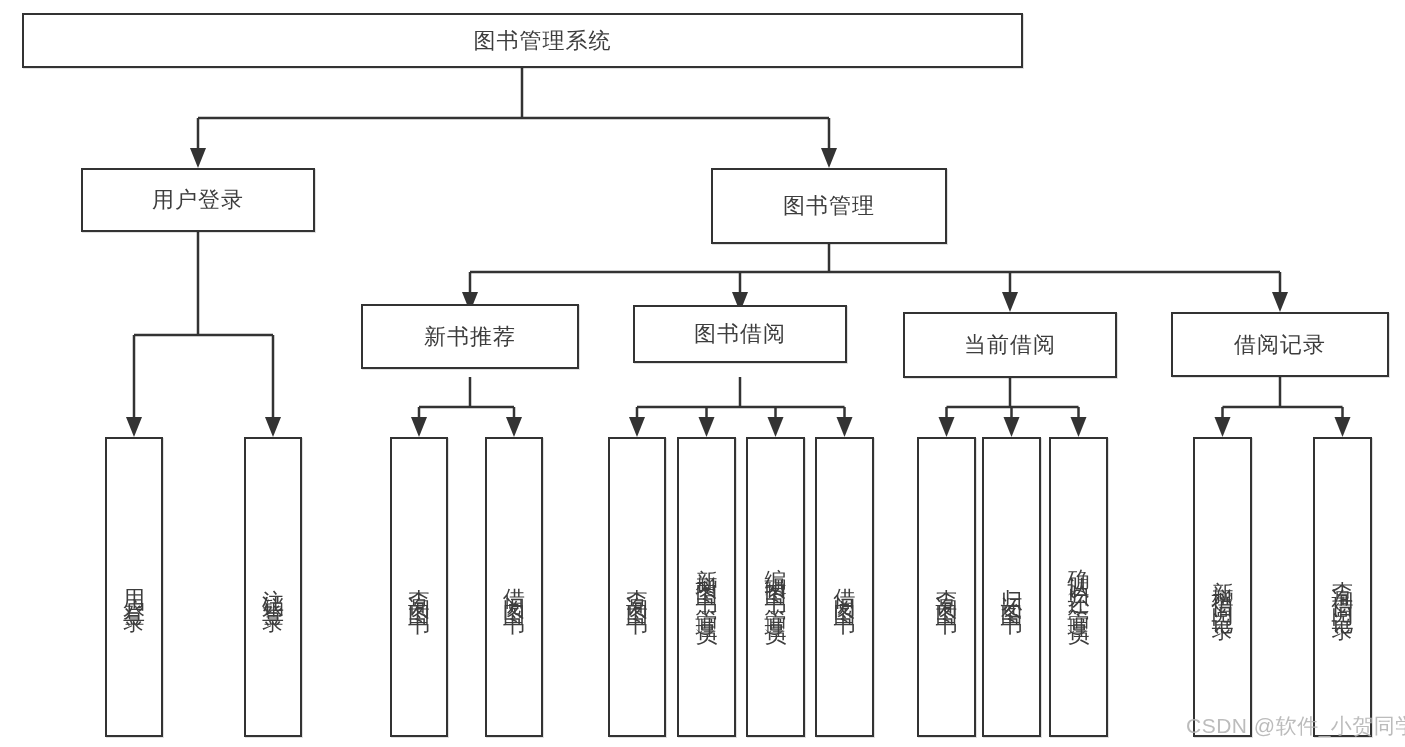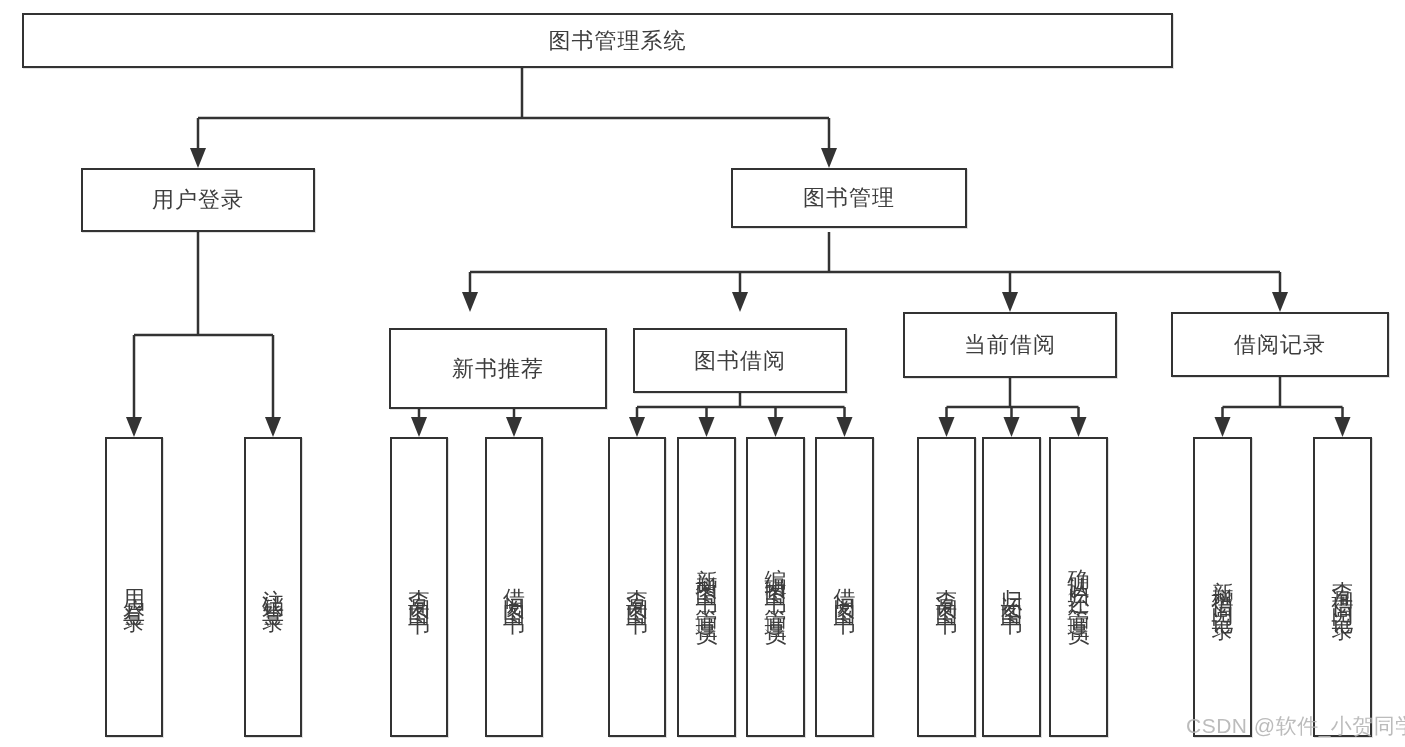--- a/index.html
+++ b/index.html
@@ -25,25 +25,25 @@
   .hnode{white-space:nowrap;}
   .vnode .vtext{
     writing-mode:vertical-lr;
     text-orientation:mixed;
     letter-spacing:8px;
     line-height:1;
     font-size:22px;
     color:#3d3d3d;
   }
   
-  .n-root   {left:22px;  top:13px;  width:1151px;height:55px;padding-left:40px;}
+  .n-root   {left:22px;  top:13px;  width:1001px;height:55px;padding-left:40px;}
   .n-login  {left:81px;  top:168px; width:234px; height:64px;}
-  .n-mgmt   {left:711px; top:168px; width:236px; height:60px;margin-left:20px;}
-  .n-rec    {left:361px; top:328px; width:218px; height:81px;margin-left:28px;}
-  .n-borrow {left:633px; top:328px; width:214px; height:65px;text-align:center;}
+  .n-mgmt   {left:711px; top:168px; width:236px; height:76px;}
+  .n-rec    {left:361px; top:304px; width:218px; height:65px;}
+  .n-borrow {left:633px; top:305px; width:214px; height:58px;text-align:center;}
   .n-current{left:903px; top:312px; width:214px; height:66px;}
   .n-records{left:1171px;top:312px; width:218px; height:65px;}
   .leaf{top:437px;height:300px;}
   .l-a1{left:105px; width:58px;}
   .l-a2{left:244px; width:58px;}
   .l-b1{left:390px; width:58px;}
   .l-b2{left:485px; width:58px;}
   .l-c1{left:608px; width:58px;}
   .l-c2{left:677px; width:59px;}
   .l-c3{left:746px; width:59px;}

